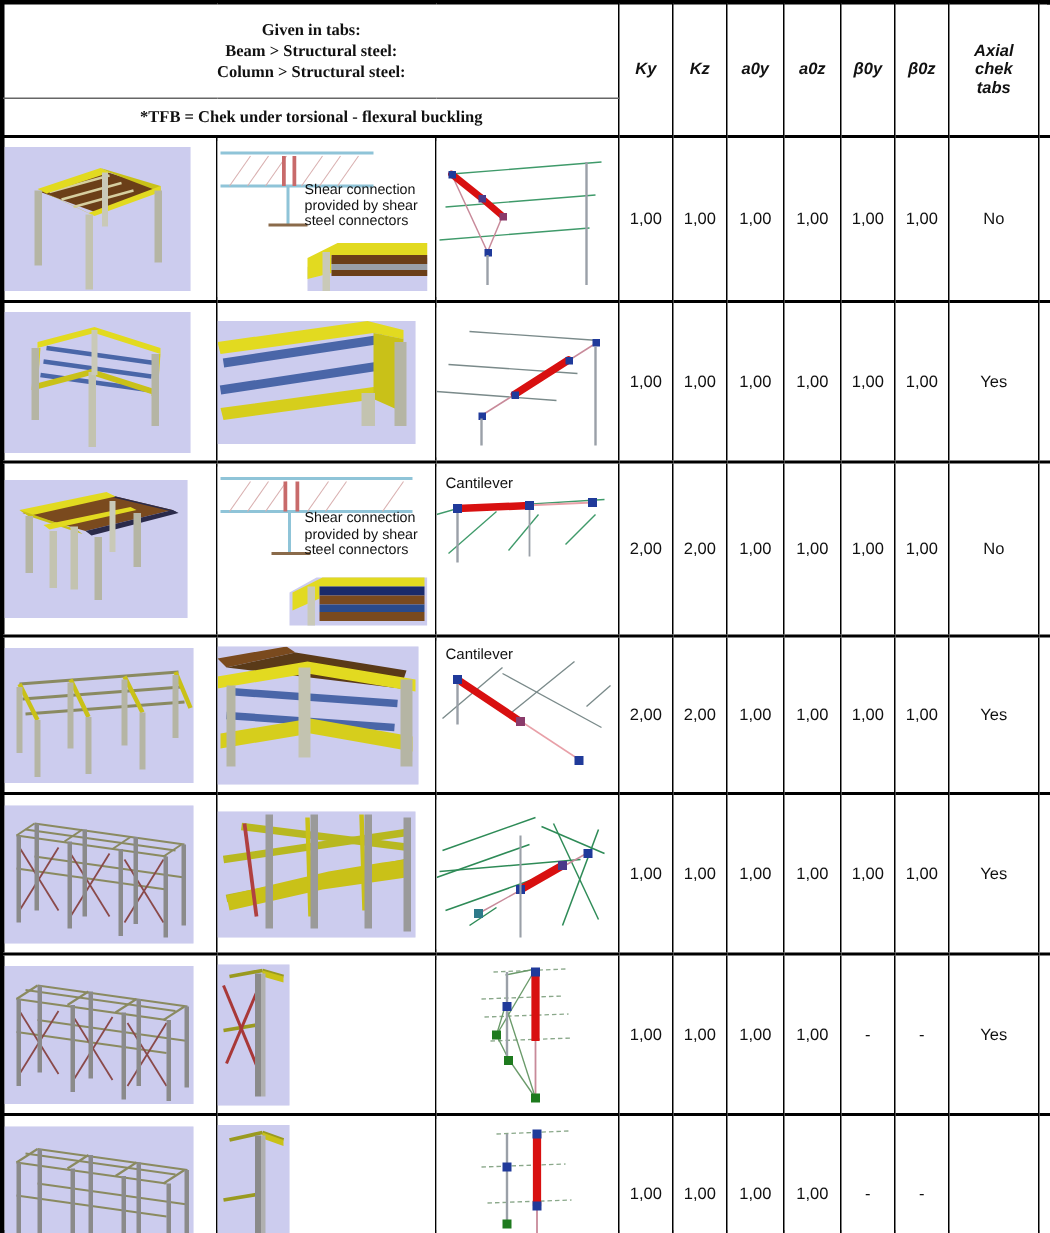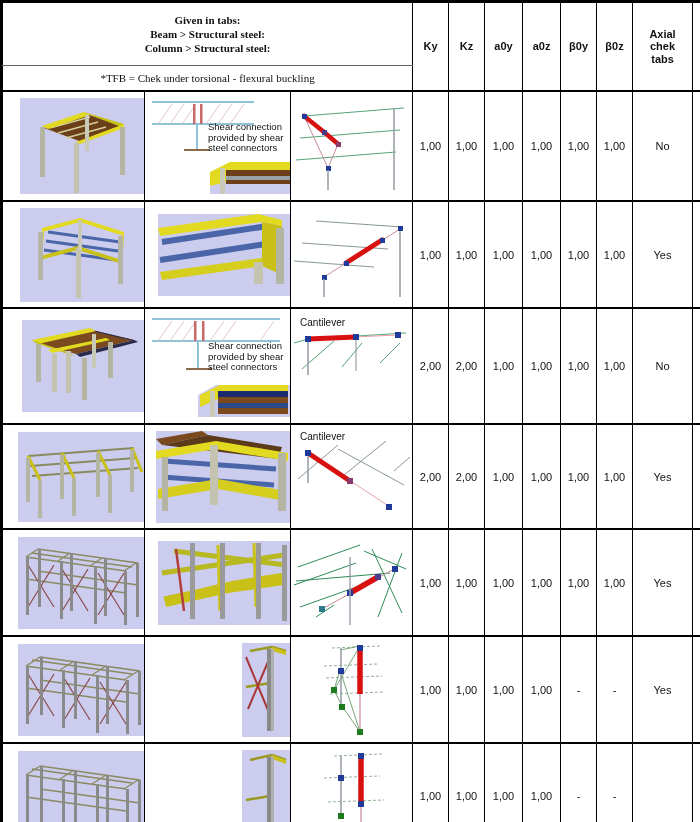--- a/index.html
+++ b/index.html
@@ -39,53 +39,54 @@
   
   td.num, td.hdr {
     border-left: 2px solid #000;
     border-right: 1px solid #333;
   }
   td.hdr {
     font-weight: bold;
     font-size: 11.5px;
     line-height: 1.15;
     background: #fff;
+    font-style: italic;
   }
   tr.datarow > td {
     border-top: 2px solid #000;
     border-bottom: 2px solid #000;
   }
   .notes {
     text-align: left;
     padding: 3px 4px 2px 4px;
     font-weight: bold;
     font-size: 12.5px;
     line-height: 1.28;
     color: #000;
     font-family: "Liberation Serif", serif;
   }
   .notes div { white-space: nowrap; }
   .tfbnote {
     text-align: left;
     padding: 3px 4px;
-    font-weight: normal;
+    font-weight: bold;
     font-size: 12.5px;
     color: #000;
     font-family: "Liberation Serif", serif;
     border-top: 1px solid #666 !important;
     border-bottom: 2px solid #000 !important;
   }
   .cellwrap {
     position: relative;
     width: 100%;
     height: 100%;
     overflow: hidden;
     display: flex;
     align-items: center;
-    justify-content: flex-end;
+    justify-content: flex-start;
   }
   .render {
     background: #ccccee;
     position: relative;
     overflow: hidden;
   }
   .flat {
     background: #ffffff;
     position: relative;
     overflow: hidden;

